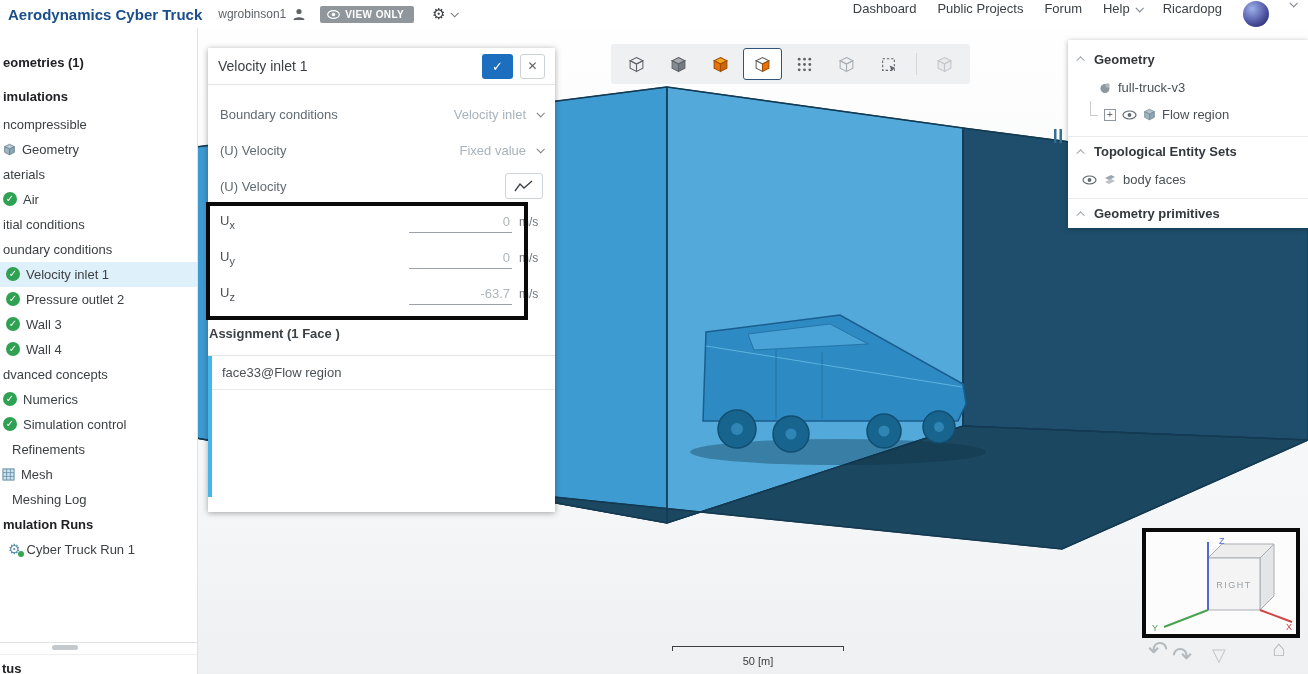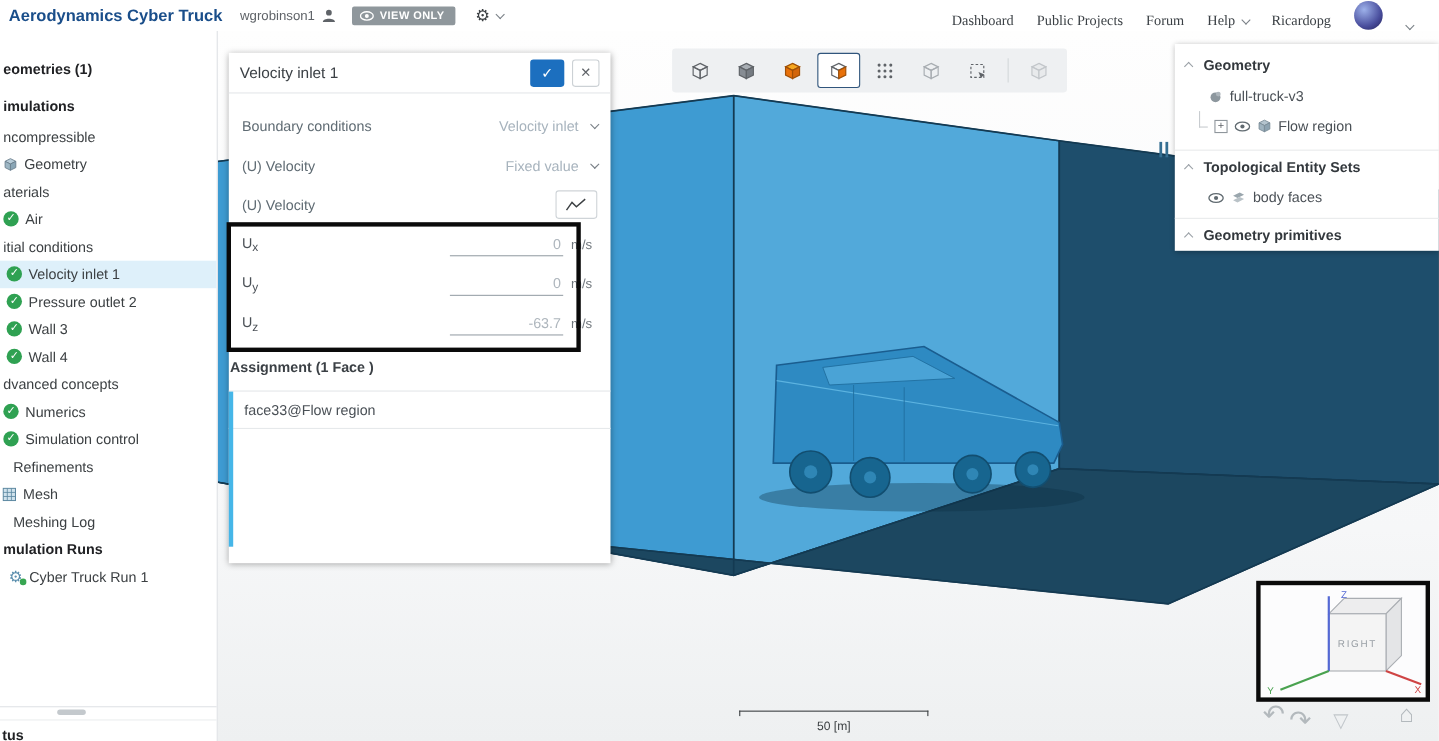--- a/index.html
+++ b/index.html
@@ -9,21 +9,21 @@
     font-family:"Liberation Sans", sans-serif; background:#fff; color:#3c4043;
   }
   
   .topbar { position:absolute; top:0; left:0; right:0; height:28px; background:#fff;
     display:flex; align-items:center; z-index:50; }
   .tb-title { font-size:15px; font-weight:bold; color:#1a4e8a; padding-left:8px; white-space:nowrap; }
   .tb-user { margin-left:16px; font-size:12px; color:#5f6368; display:flex; align-items:center; gap:6px; }
   .viewonly { margin-left:14px; background:#8f979c; color:#fff; font-size:10px; font-weight:bold;
     letter-spacing:.4px; padding:3px 10px 3px 7px; border-radius:2px; display:flex; align-items:center; gap:5px; }
   .tb-gear { margin-left:18px; font-size:15px; color:#3c4043; display:flex; align-items:center; gap:5px; }
-  .tb-right { margin-left:auto; display:flex; align-items:flex-end; gap:21px; padding-right:24px; font-size:13px; color:#3b4045;font-family:Liberation Serif, serif; }
+  .tb-right { margin-left:auto; display:flex; align-items:flex-start; gap:21px; padding-right:12px; font-size:13px; color:#3b4045; }
   .tb-navitem { cursor:pointer; display:flex; align-items:center; gap:6px; white-space:nowrap; }
   .avatar { width:26px; height:26px; border-radius:50%;
     background:radial-gradient(circle at 35% 30%, #9db1ea, #4a4f9e 60%, #201d55); }
   .chev { display:inline-block; width:6px; height:6px; border-right:1.5px solid #7a8187;
     border-bottom:1.5px solid #7a8187; transform:rotate(45deg) translateY(-1px); }
   
   .sidebar { position:absolute; top:28px; left:0; width:198px; height:646px; background:#fff;
     border-right:1px solid #dfe2e5; z-index:20; font-size:13px; padding-top:21.5px; overflow:hidden; }
   .srow { height:25px; display:flex; align-items:center; gap:6px; white-space:nowrap; cursor:pointer; }
   .srow.hd .slabel { font-weight:bold; color:#202124; }
@@ -192,20 +192,23 @@
   <div class="srow" style="padding-left:3px">
     <span class="slabel">aterials</span>
     </div>
   <div class="srow" style="padding-left:3px">
     <span class="check">✓</span>
     <span class="slabel">Air</span>
     </div>
   <div class="srow" style="padding-left:3px">
     <span class="slabel">itial conditions</span>
     </div>
+  <div class="srow" style="padding-left:3px">
+    <span class="slabel">oundary conditions</span>
+    </div>
   <div class="srow sel" style="padding-left:6px">
     <span class="check">✓</span>
     <span class="slabel">Velocity inlet 1</span>
     </div>
   <div class="srow" style="padding-left:6px">
     <span class="check">✓</span>
     <span class="slabel">Pressure outlet 2</span>
     </div>
   <div class="srow" style="padding-left:6px">
     <span class="check">✓</span>
@@ -395,21 +398,21 @@
       <polygon points="8,1.5 14,4.5 8,7.5 2,4.5" fill="#b4c4ce" stroke="#7a8c98"></polygon>
       <polygon points="2,4.5 8,7.5 8,14.5 2,11.5" fill="#9fb3bf" stroke="#7a8c98"></polygon>
       <polygon points="8,7.5 14,4.5 14,11.5 8,14.5" fill="#8da3b1" stroke="#7a8c98"></polygon>
       </svg>
     <span>Flow region</span>
   </div>
   <div class="t-sec bt mt8">
     <span class="caret"></span>
     <span>Topological Entity Sets</span>
   </div>
-  <div class="t-row" style="padding-left:30px">
+  <div class="t-row" style="padding-left:14px">
     <svg width="15" height="10" viewBox="0 0 15 10">
       <ellipse cx="7.5" cy="5" rx="6.5" ry="4" fill="none" stroke="#606a70" stroke-width="1.2"></ellipse>
       <circle cx="7.5" cy="5" r="1.9" fill="#606a70"></circle>
       </svg>
     <svg width="14" height="13" viewBox="0 0 14 13">
       <path d="M2 5 L8 2 L12 4 L6 7 Z" fill="#9aa6ad"></path>
       <path d="M2 9 L8 6 L12 8 L6 11 Z" fill="#b9c2c7"></path>
       </svg>
     <span>body faces</span>
   </div>

